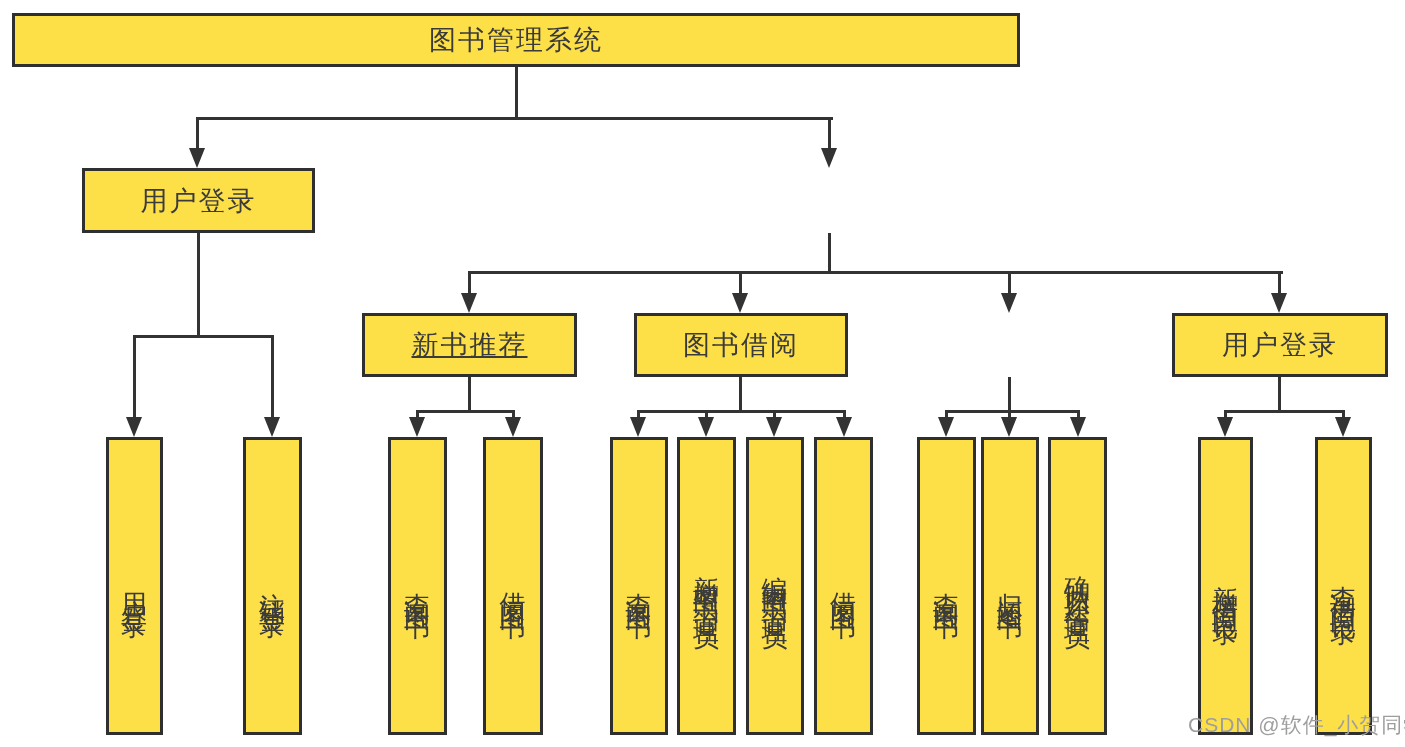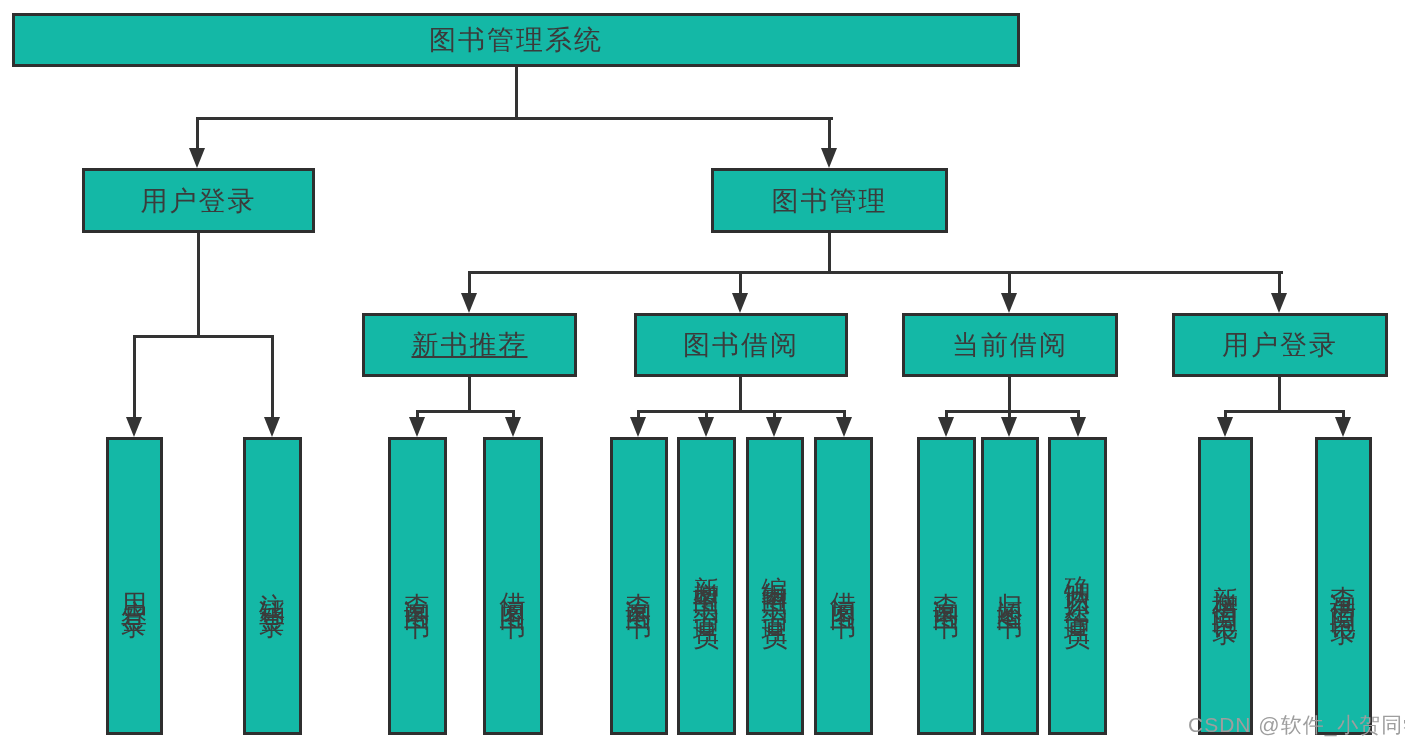--- a/index.html
+++ b/index.html
@@ -12,21 +12,21 @@
   #canvas{
     position:relative;
     width:1405px;height:747px;
     background:#ffffff;
     overflow:hidden;
   }
   .node{
     position:absolute;
     box-sizing:border-box;
     border:3px solid var(--border);
-    background:#14b8a6;
+    background:#fde047;
     display:flex;
     align-items:center;
     justify-content:center;
     color:var(--text);
     font-size:27px;
     letter-spacing:2px;
     z-index:2;
   }
   .leaf{
     font-size:26px;
@@ -68,23 +68,20 @@
   <div class="v" style="left:515px;top:67px;height:52px;"></div>
   <div class="h" style="left:196px;top:117px;width:637px;"></div>
   <div class="v" style="left:196px;top:117px;height:35px;"></div>
   <div class="arr" style="left:189px;top:148px;"></div>
   <div class="v" style="left:828px;top:117px;height:35px;"></div>
   <div class="arr" style="left:821px;top:148px;"></div>
 
   <div class="node" style="left:82px;top:168px;width:233px;height:65px;">
     <span>用户登录</span>
   </div>
-  <div class="node" style="left:711px;top:168px;width:237px;height:65px;">
-    <span>图书管理</span>
-  </div>
 
   <div class="v" style="left:197px;top:233px;height:105px;"></div>
   <div class="h" style="left:133px;top:335px;width:141px;"></div>
   <div class="v" style="left:133px;top:335px;height:84px;"></div>
   <div class="arr" style="left:126px;top:417px;"></div>
   <div class="v" style="left:271px;top:335px;height:84px;"></div>
   <div class="arr" style="left:264px;top:417px;"></div>
 
   <div class="v" style="left:828px;top:233px;height:41px;"></div>
   <div class="h" style="left:468px;top:271px;width:815px;"></div>
@@ -95,23 +92,20 @@
   <div class="v" style="left:1008px;top:271px;height:25px;"></div>
   <div class="arr" style="left:1001px;top:293px;"></div>
   <div class="v" style="left:1278px;top:271px;height:25px;"></div>
   <div class="arr" style="left:1271px;top:293px;"></div>
 
   <div class="node" style="left:362px;top:313px;width:215px;height:64px;text-decoration:underline;">
     <span>新书推荐</span>
   </div>
   <div class="node" style="left:634px;top:313px;width:214px;height:64px;">
     <span>图书借阅</span>
-  </div>
-  <div class="node" style="left:902px;top:313px;width:216px;height:64px;">
-    <span>当前借阅</span>
   </div>
   <div class="node" style="left:1172px;top:313px;width:216px;height:64px;">
     <span>用户登录</span>
   </div>
 
   <div class="v" style="left:468px;top:377px;height:36px;"></div>
   <div class="h" style="left:416px;top:410px;width:99px;"></div>
   <div class="v" style="left:416px;top:410px;height:10px;"></div>
   <div class="arr" style="left:409px;top:417px;"></div>
   <div class="v" style="left:512px;top:410px;height:10px;"></div>

